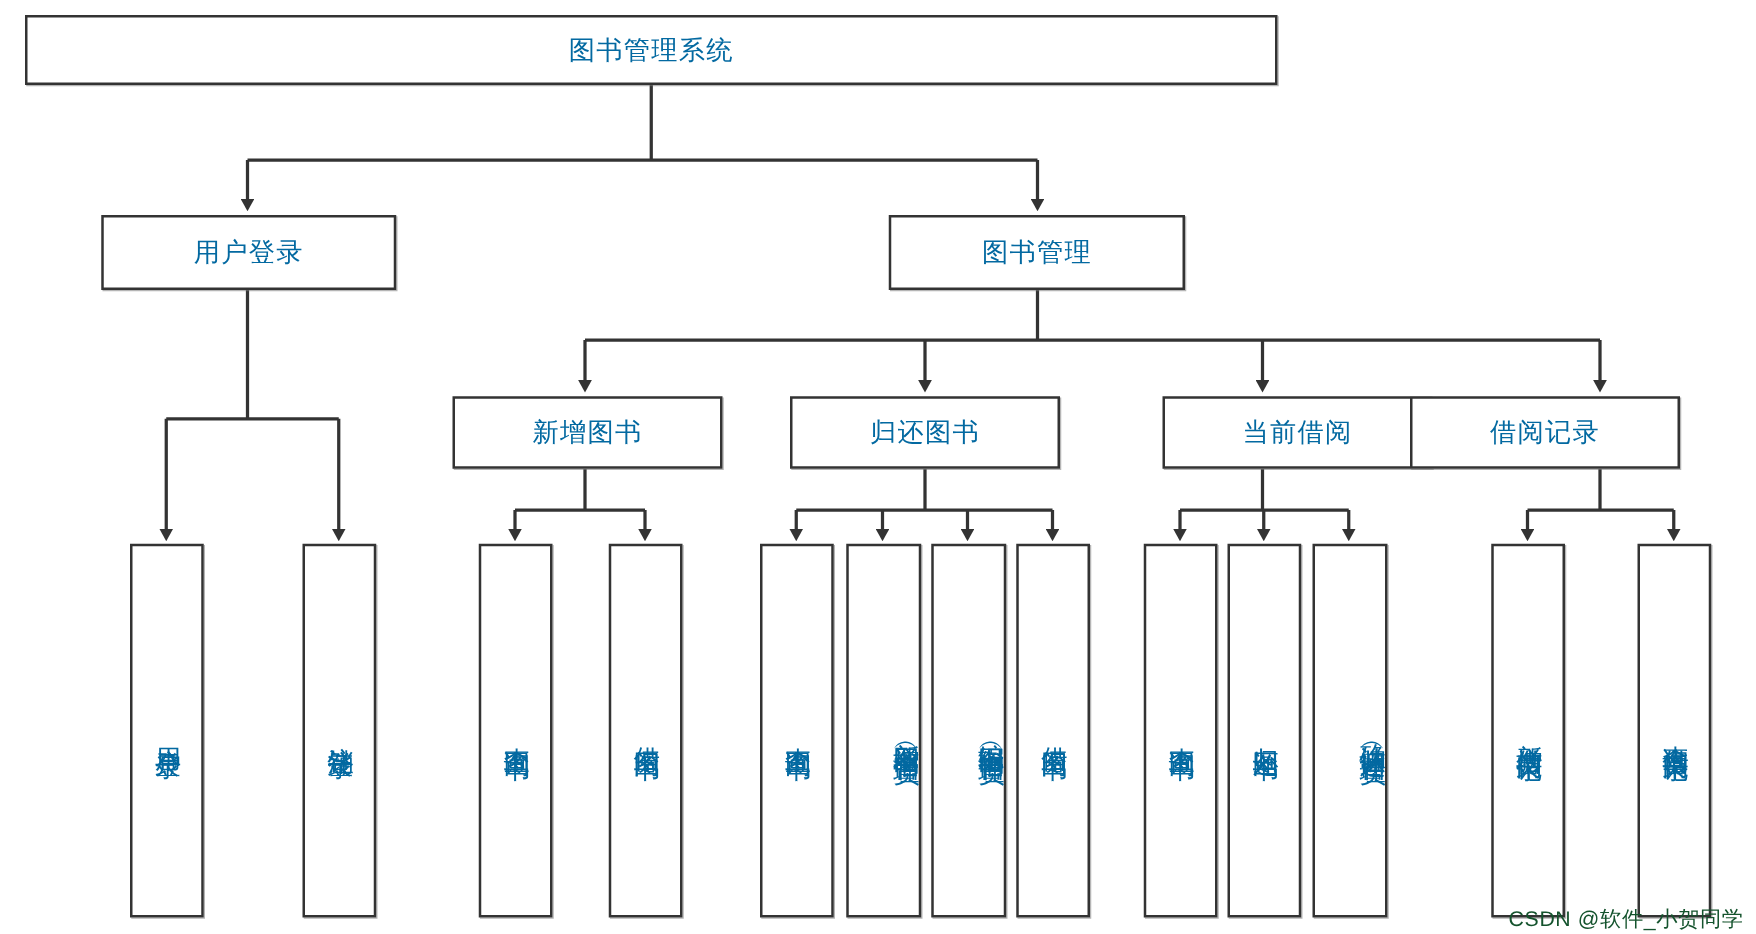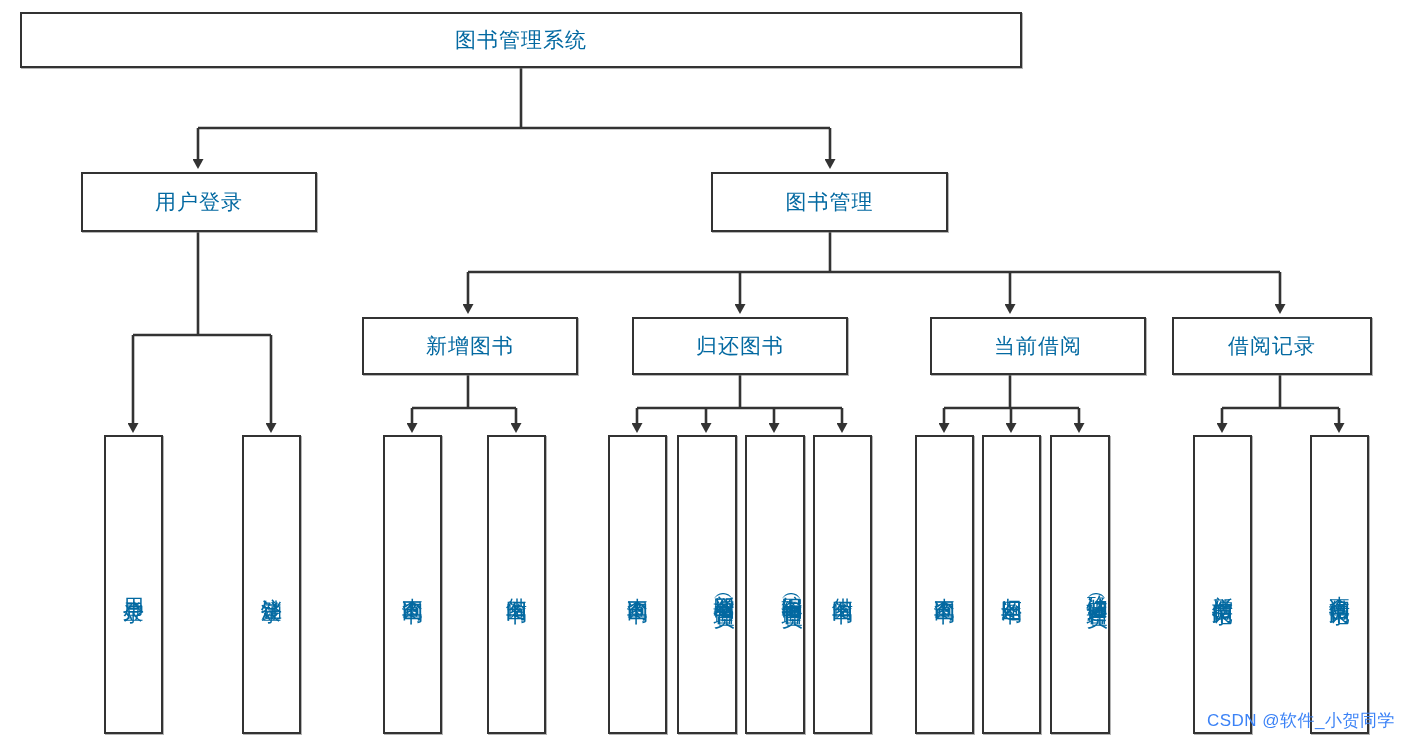--- a/index.html
+++ b/index.html
@@ -54,23 +54,23 @@
     align-items: flex-start;
     padding-top: 4px;
   }
   .node.vert.mid {
     align-items: center;
     padding-top: 0;
   }
   .watermark {
     position: absolute;
     right: 10px;
-    bottom: 15px;
+    bottom: 0;
     font-size: 17px;
-    color: #3b82f6;
+    color: #14532d;
     letter-spacing: 0.5px;
     white-space: nowrap;
   }
 </style>
 </head>
 <body>
 
 <div id="canvas">
 
   <svg class="wires" viewBox="0 0 1405 747" xmlns="http://www.w3.org/2000/svg">
@@ -137,21 +137,21 @@
 
   <div class="node horiz" style="left:362px; top:317px; width:216px; height:58px;">
     <span>新增图书</span>
   </div>
   <div class="node horiz" style="left:632px; top:317px; width:216px; height:58px;">
     <span>归还图书</span>
   </div>
   <div class="node horiz" style="left:902px; top:317px; width:216px; height:58px;margin-left:28px;">
     <span>当前借阅</span>
   </div>
-  <div class="node horiz" style="left:1172px; top:317px; width:200px; height:58px;">
+  <div class="node horiz" style="left:1128px; top:317px; width:216px; height:58px;">
     <span>借阅记录</span>
   </div>
 
   <div class="node vert mid" style="left:104px; top:435px; width:59px; height:299px;">
     <span>用户登录</span>
   </div>
   <div class="node vert mid" style="left:242px; top:435px; width:59px; height:299px;">
     <span>注销登录</span>
   </div>
 

